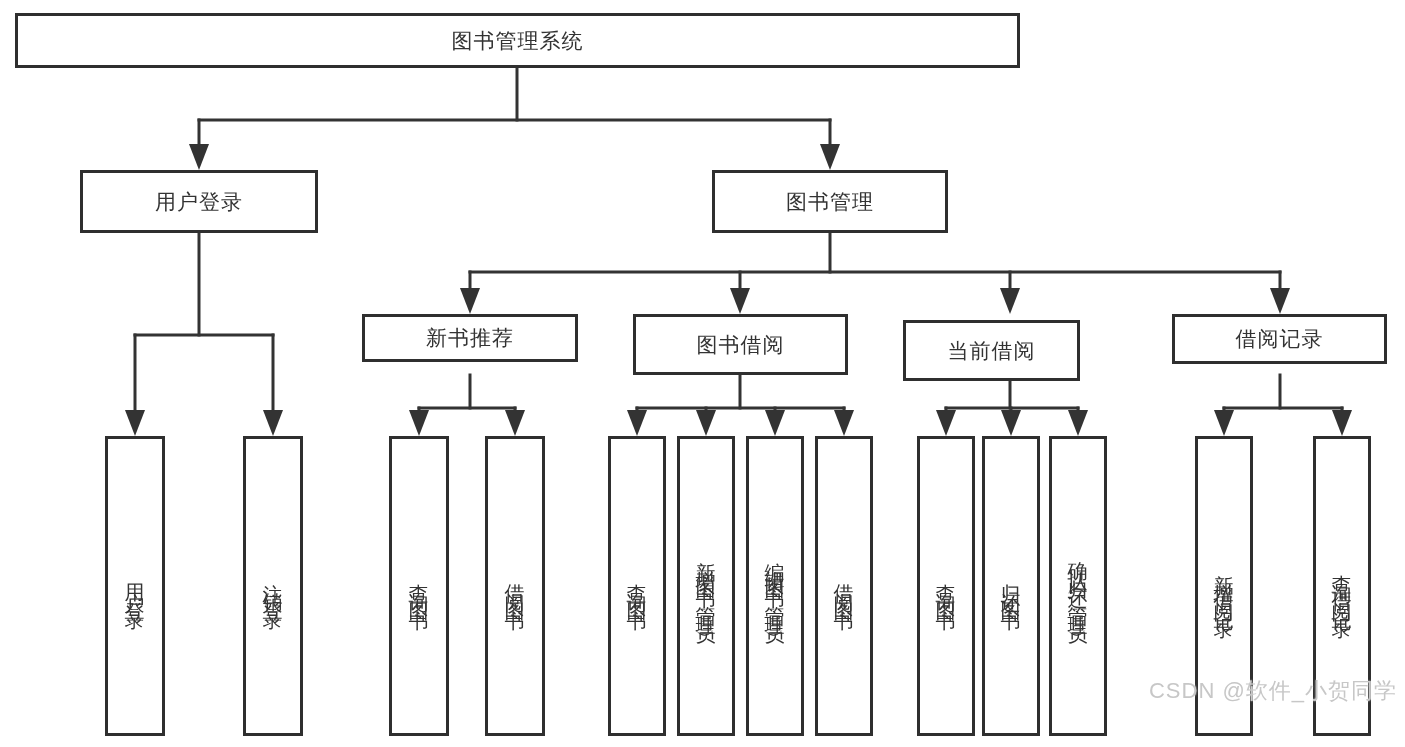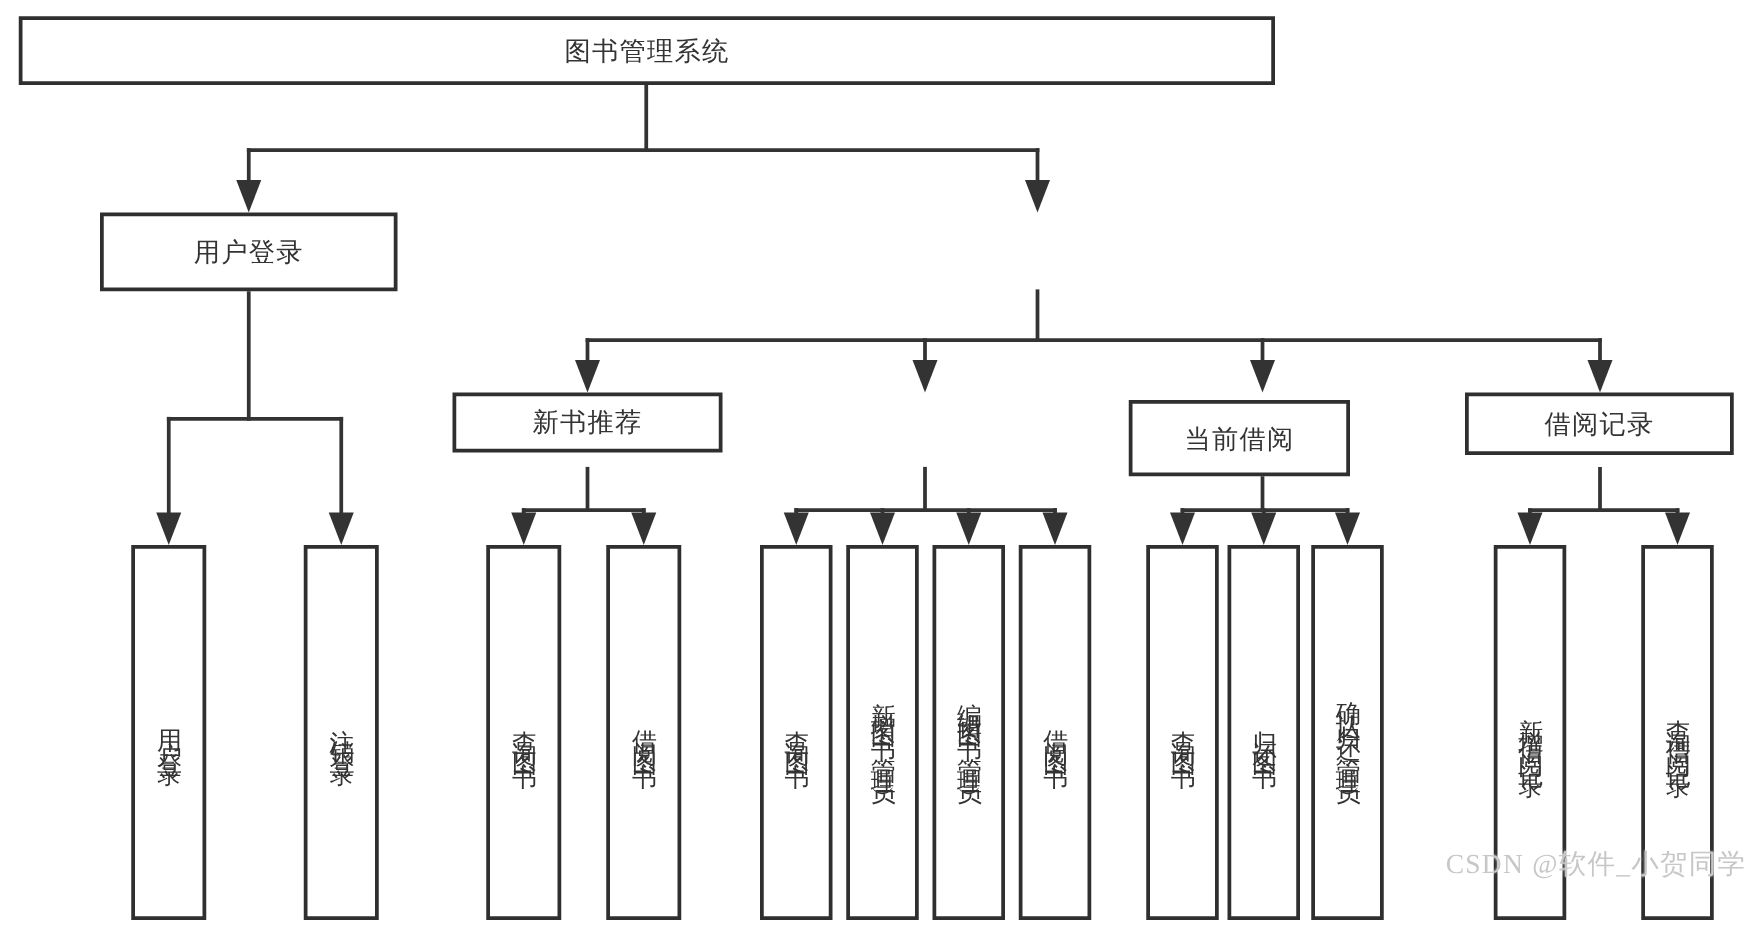--- a/index.html
+++ b/index.html
@@ -41,21 +41,20 @@
   }
   .watermark{
     position:absolute;
     right:8px;top:676px;
     font-size:22px;
     color:var(--watermark);
     z-index:3;
     letter-spacing:1px;
     text-shadow:0 0 2px #ffffff;
     white-space:nowrap;
-    font-family:Liberation Serif, serif;
   }
 </style>
 </head>
 <body>
 
 <div class="canvas">
 
   <svg class="connectors" width="1405" height="747" viewBox="0 0 1405 747">
     <g stroke="#333333" stroke-width="3" stroke-linecap="square" fill="none">
 
@@ -125,23 +124,29 @@
     </g>
   </svg>
 
   <div class="node h" style="left:15px;top:13px;width:1005px;height:55px">
     <span>图书管理系统</span>
   </div>
 
   <div class="node h" style="left:80px;top:170px;width:238px;height:63px">
     <span>用户登录</span>
   </div>
+  <div class="node h" style="left:712px;top:170px;width:236px;height:63px">
+    <span>图书管理</span>
+  </div>
 
   <div class="node h" style="left:362px;top:314px;width:216px;height:48px">
     <span>新书推荐</span>
+  </div>
+  <div class="node h" style="left:633px;top:314px;width:215px;height:61px">
+    <span>图书借阅</span>
   </div>
   <div class="node h" style="left:903px;top:320px;width:177px;height:61px">
     <span>当前借阅</span>
   </div>
   <div class="node h" style="left:1172px;top:314px;width:215px;height:50px">
     <span>借阅记录</span>
   </div>
 
   <div class="node v" style="left:105px;top:436px;width:60px;height:300px">
     <span>用户登录</span>

